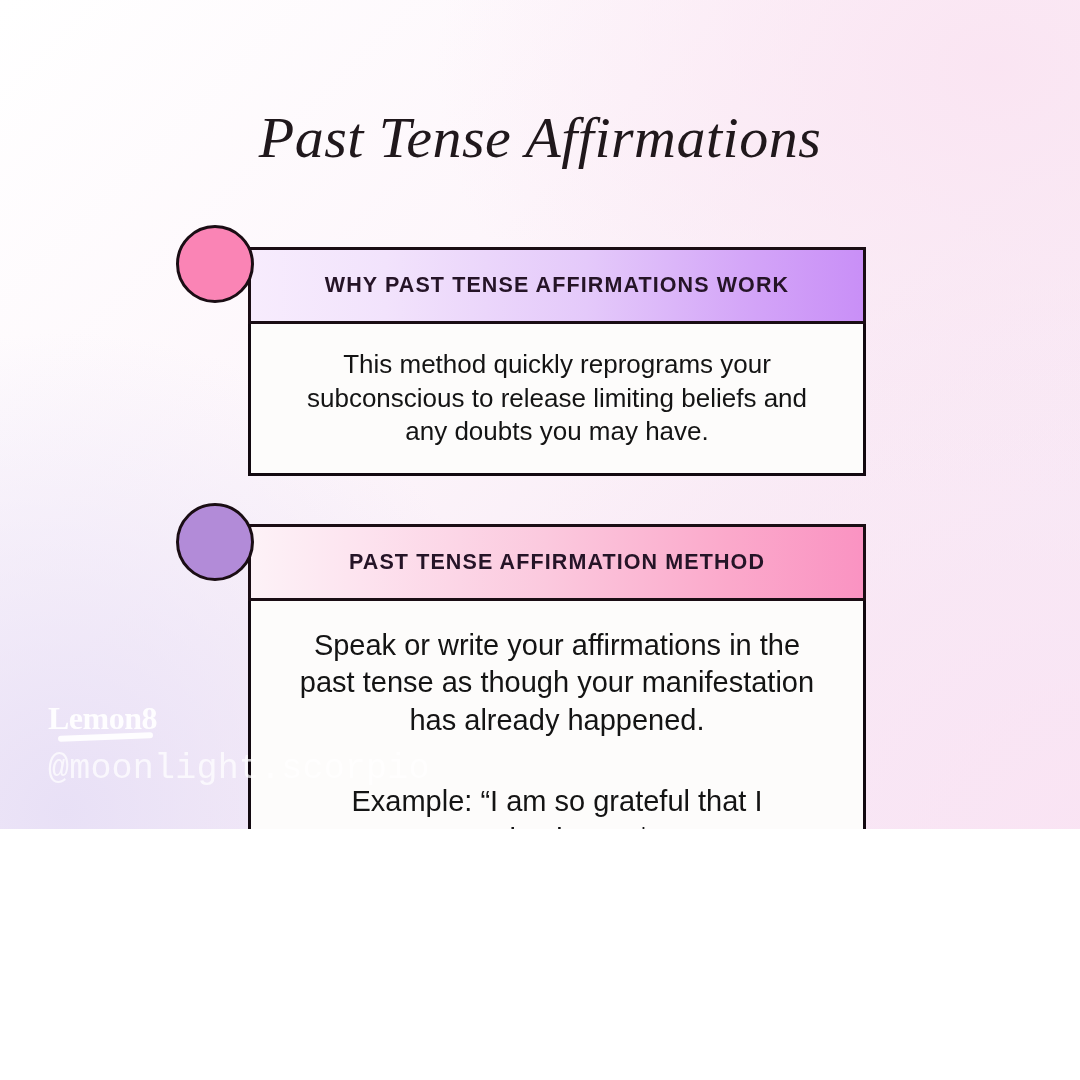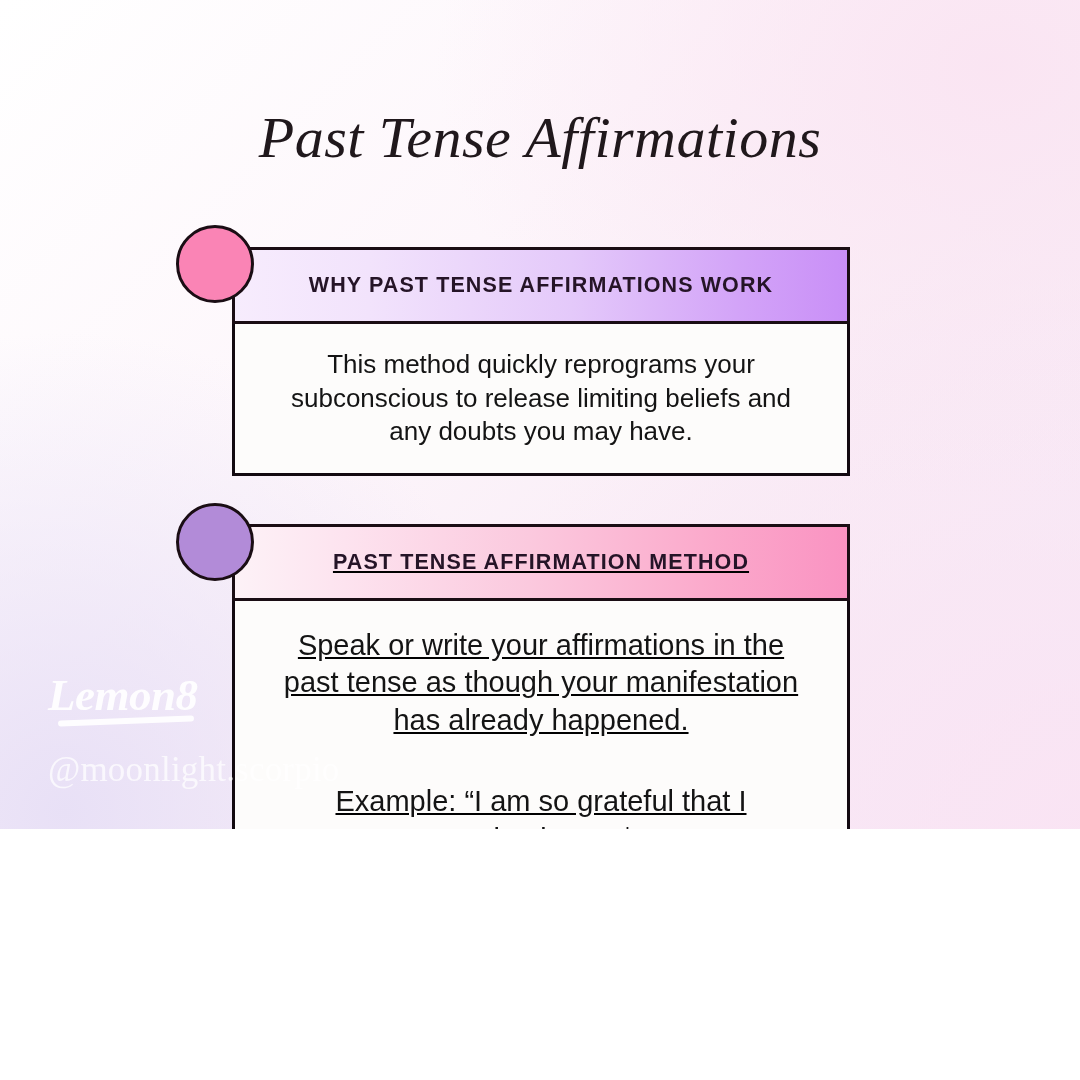--- a/index.html
+++ b/index.html
@@ -38,21 +38,21 @@
     font-weight: 400;
     font-size: 58px;
     letter-spacing: 0.5px;
     color: #20181c;
     white-space: nowrap;
   }
 
   
   .card {
     position: absolute;
-    left: 196px;
+    left: 212px;
     width: 654px;
     box-sizing: border-box;
     padding-left: 36px;
   }
 
   .card-header {
     position: relative;
     box-sizing: border-box;
     border: 3px solid #1a0d14;
     height: 77px;
@@ -105,21 +105,20 @@
     height: 152px;
     padding: 0 34px;
   }
   #card-why .card-body p {
     font-size: 26px;
   }
 
   
   #card-method {
     top: 524px;
-    text-decoration: underline;
   }
   #card-method .card-header {
     background: linear-gradient(90deg, #fdf2f7 0%, #fde3ef 18%, #fbc9de 48%, #fba9cb 78%, #fa93c2 100%);
   }
   #card-method .card-body {
     height: 372px;
     padding: 0 48px;
     justify-content: flex-start;
     padding-top: 26px;
   }
@@ -154,44 +153,43 @@
   
   #watermark {
     position: absolute;
     left: 48px;
     bottom: 42px;
     z-index: 5;
     pointer-events: none;
   }
   #lemon8-logo {
     font-family: "Liberation Serif", serif;
-    font-style: italic;
     font-weight: 700;
-    font-size: 45px;
+    font-size: 32px;
     color: rgba(255,255,255,0.92);
     letter-spacing: -0.5px;
     line-height: 1;
     position: relative;
     display: inline-block;
     padding-bottom: 6px;
   }
   #lemon8-logo::after {
     content: "";
     position: absolute;
     left: 10px;
     right: 4px;
     bottom: 0px;
     height: 6px;
     border-radius: 4px;
     background: rgba(255,255,255,0.92);
     transform: rotate(-2.2deg);
   }
   #watermark-handle {
-    margin-top: 28px;
-    font-family: Liberation Serif, serif;
+    margin-top: 12px;
+    font-family: Liberation Mono, monospace;
     font-size: 35px;
     font-weight: 400;
     color: rgba(255,255,255,0.72);
     letter-spacing: 0.2px;
     line-height: 1;
   }
 </style>
 </head>
 <body>
 

